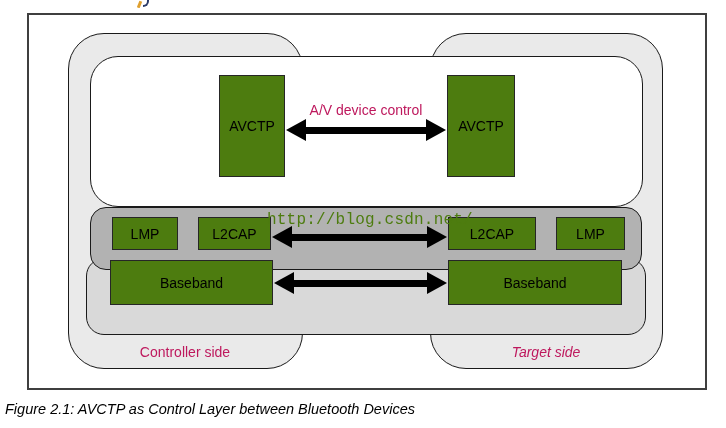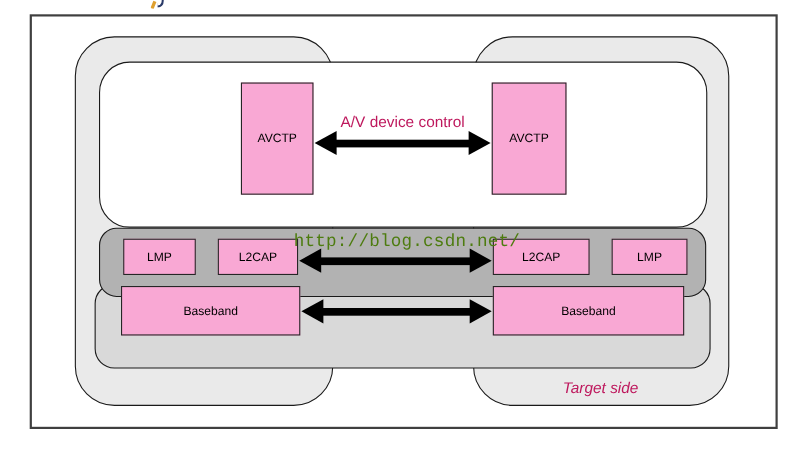--- a/index.html
+++ b/index.html
@@ -27,23 +27,23 @@
 
   .app-rect { left:90px; top:56px; width:553px; height:151px;
     background:#ffffff; border:1.4px solid #1a1a1a; border-radius:28px; }
 
   .phys-band { left:86px; top:258px; width:560px; height:77px;
     background:#d9d9d9; border:1.4px solid #1a1a1a; border-radius:18px; }
 
   .dl-band { left:90px; top:207px; width:552px; height:63px;
     background:#b2b2b2; border:1.4px solid #1a1a1a; border-radius:16px; }
 
-  .wbox { position:absolute; background:#f9a8d4; border:1.4px solid #262626;
+  .wbox { position:absolute; background:#4d7c0f; border:1.4px solid #262626;
     display:flex; align-items:center; justify-content:center;
-    font-size:11px; color:#000; }
+    font-size:14px; color:#000; }
   .avctp-left  { left:219px; top:75px;  width:66px;  height:102px; }
   .avctp-right { left:447px; top:75px;  width:68px;  height:102px; }
   .lmp-left    { left:112px; top:217px; width:66px;  height:33px; }
   .l2cap-left  { left:198px; top:217px; width:73px;  height:33px; }
   .l2cap-right { left:448px; top:217px; width:88px;  height:33px; }
   .lmp-right   { left:556px; top:217px; width:69px;  height:33px; }
   .baseband-left  { left:110px; top:260px; width:163px; height:45px; }
   .baseband-right { left:448px; top:260px; width:174px; height:45px; }
 
   .dbl-arrow { position:absolute; height:22px; }
@@ -129,18 +129,20 @@
     <span class="shaft"></span>
     <span class="head-right"></span>
   </div>
   <div class="dbl-arrow arrow-phys">
     <span class="head-left"></span>
     <span class="shaft"></span>
     <span class="head-right"></span>
   </div>
 
   <div class="flabel av-label">A/V device control</div>
+  <div class="flabel controller-label">Controller side</div>
   <div class="flabel target-label">Target side</div>
 
   <div class="abs watermark">http://blog.csdn.net/</div>
 
+  <div class="abs caption">Figure 2.1: AVCTP as Control Layer between Bluetooth Devices</div>
 
 </div>
 
 </body></html>

